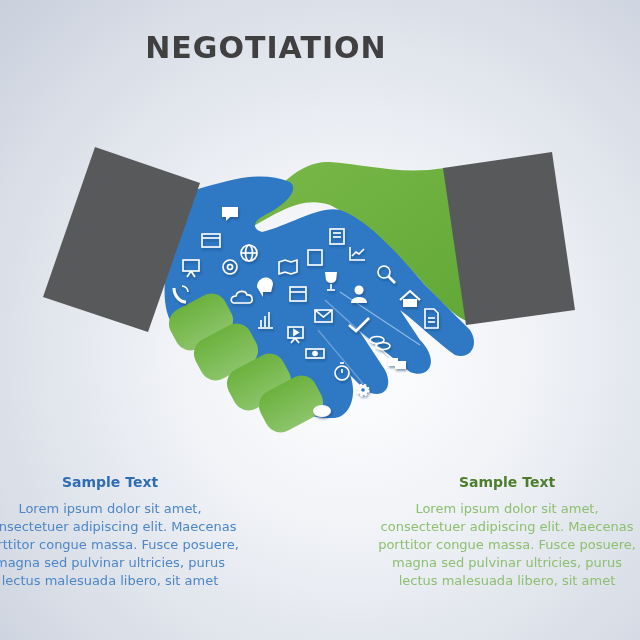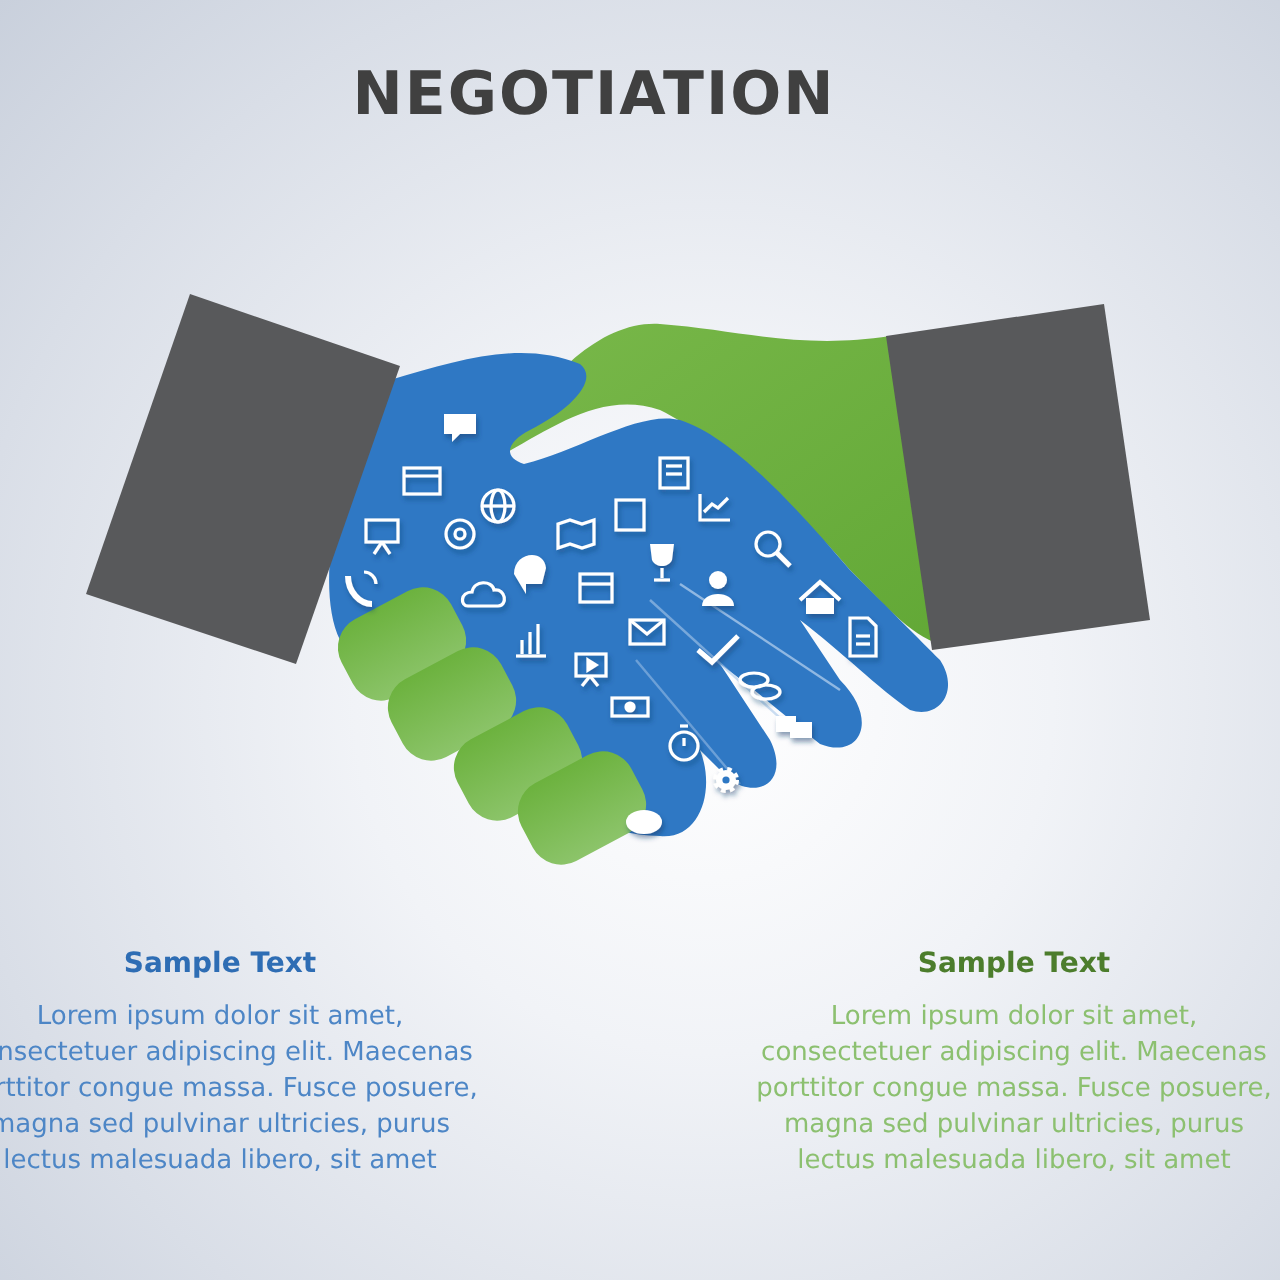--- a/index.html
+++ b/index.html
@@ -4,21 +4,21 @@
 <style>
   html, body { margin:0; padding:0; }
   body {
     width:640px; height:640px; overflow:hidden; position:relative;
     background: radial-gradient(ellipse at 55% 55%, #ffffff 0%, #f1f3f7 35%, #d9dee7 75%, #c9d0dc 100%);
     font-family: "DejaVu Sans", sans-serif;
   }
   .title {
     position:absolute; left:0; top:30px; width:532px; text-align:center;
     font-family: "DejaVu Sans", sans-serif; font-weight:bold; font-size:30px;
-    color:#404040; letter-spacing:1px;margin-left:31px;
+    color:#404040; letter-spacing:1px;
   }
   .stage { position:absolute; left:0; top:0; width:640px; height:640px; }
   .col {
     position:absolute; top:474px; width:290px; text-align:center;
   }
   .col.left { left:-35px; }
   .col.right { left:362px; }
   .col h3 {
     margin:0 0 10px 0; font-size:14px; font-weight:bold;
     font-family:"DejaVu Sans", sans-serif;

